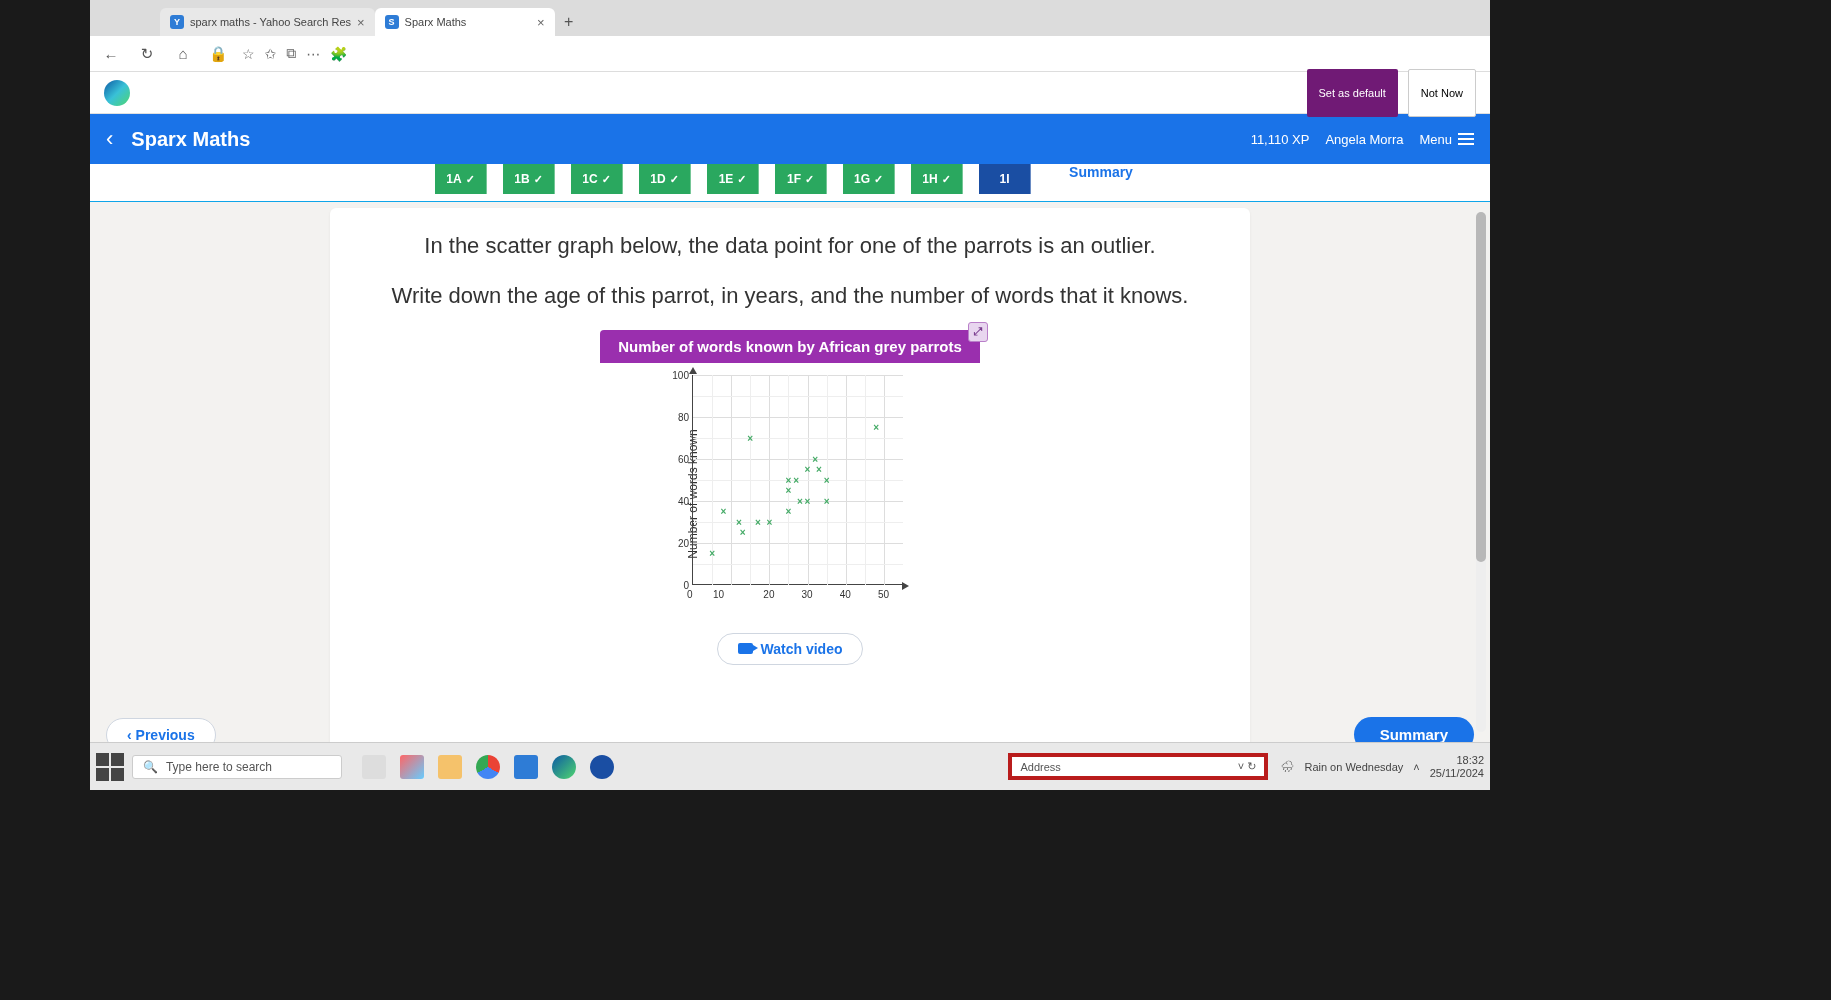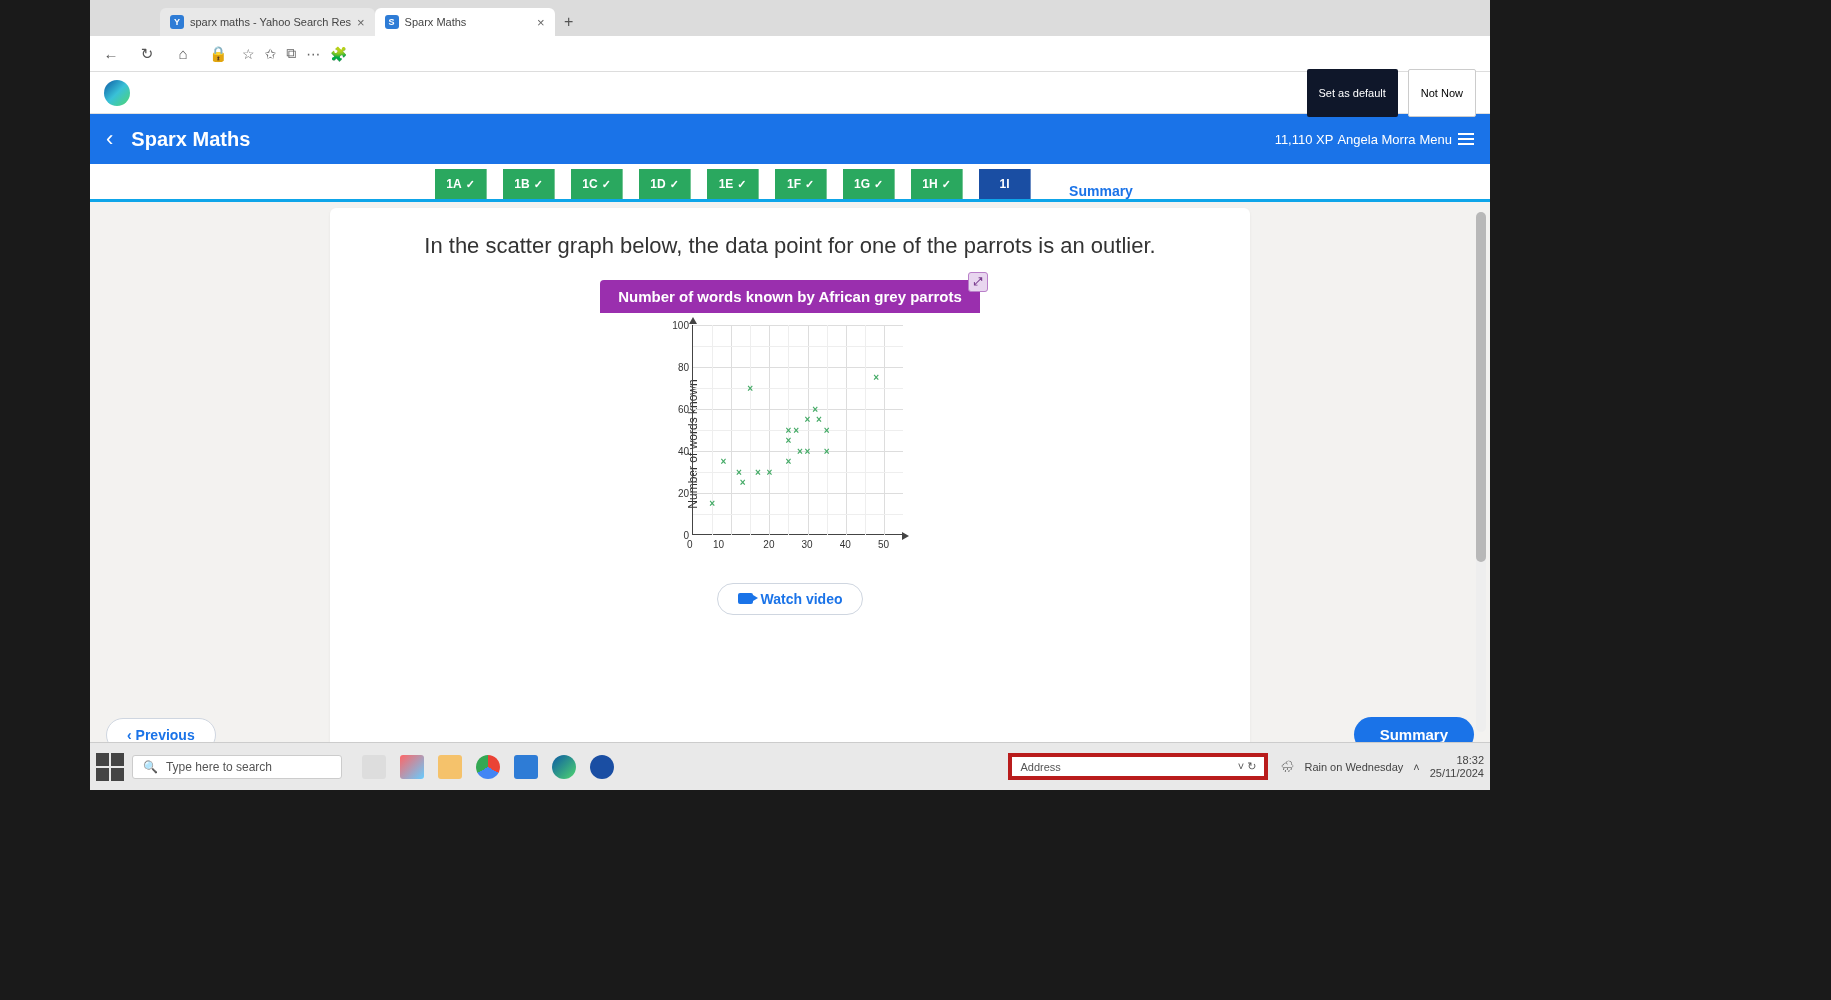--- a/index.html
+++ b/index.html
@@ -15,32 +15,32 @@
   .addrbar{height:36px;background:#fff;display:flex;align-items:center;padding:0 8px;gap:10px;border-bottom:1px solid #ddd;}
   .navbtn{width:26px;height:26px;display:flex;align-items:center;justify-content:center;color:#555;font-size:15px;border-radius:4px;}
   .url{flex:1;font-size:12px;color:#666;padding:4px 8px;}
   .urlicons{display:flex;gap:10px;align-items:center;color:#666;font-size:14px;}
   .edgebanner{height:42px;background:#fff;display:flex;align-items:center;padding:0 14px;border-bottom:1px solid #e0e0e0;}
   .edgelogo{width:26px;height:26px;border-radius:50%;background:linear-gradient(135deg,#0c59a4,#39c1d7,#4fd66f);margin-right:12px;}
   .edgeTxt{font-size:12px;color:#333;}
   .edgeTxt .t1{font-weight:600;}
   .edgeTxt .t2{font-size:11px;color:#666;}
   .edgeBtns{margin-left:auto;display:flex;gap:10px;}
-  .btn-def{background:#0f172a;color:#fff;border:none;padding:18px 12px;font-size:11px;border-radius:2px;}
+  .btn-def{background:#701a75;color:#fff;border:none;padding:18px 12px;font-size:11px;border-radius:2px;}
   .btn-not{background:#fff;border:1px solid #ccc;padding:6px 12px;font-size:11px;border-radius:2px;}
   
   .sparxhdr{height:50px;background:#1a73e8;display:flex;align-items:center;color:#fff;padding:0 16px;}
   .backchev{font-size:22px;margin-right:18px;}
   .sparxname{font-size:20px;font-weight:600;}
-  .hdrright{margin-left:auto;display:flex;align-items:center;gap:4px;font-size:13px;}
+  .hdrright{margin-left:auto;display:flex;align-items:center;gap:16px;font-size:13px;}
   .menub{display:flex;align-items:center;gap:6px;}
   .hamb{display:flex;flex-direction:column;gap:3px;}
   .hamb span{width:16px;height:2px;background:#fff;}
   
-  .tasknav{height:38px;background:#fff;display:flex;align-items:flex-end;justify-content:center;gap:16px;border-bottom:3px solid #0ea5e9;}
+  .tasknav{height:38px;background:#fff;display:flex;align-items:flex-start;justify-content:center;gap:16px;border-bottom:1px solid #0ea5e9;}
   .taskbtn{height:30px;min-width:52px;background:#2aa85f;color:#fff;font-size:12px;font-weight:600;display:flex;align-items:center;justify-content:center;gap:4px;border-right:1px solid rgba(255,255,255,.35);padding:0 8px;}
   .taskbtn .chk{font-size:11px;}
   .taskbtn.current{background:#1a4ea3;}
   .summary{margin-left:10px;color:#1a73e8;font-size:14px;font-weight:600;padding:0 12px;}
   
   .content{position:relative;height:560px;background:#f3f2f0;display:flex;justify-content:center;padding-top:6px;}
   .card{width:920px;background:#fff;border-radius:6px;padding:22px 36px 18px;box-shadow:0 1px 3px rgba(0,0,0,.06);position:relative;}
   .qtext{font-size:22px;color:#333;text-align:center;line-height:1.45;}
   .qtext p{margin-bottom:18px;}
   .chartwrap{display:flex;flex-direction:column;align-items:center;margin-top:6px;}
@@ -170,20 +170,21 @@
       <div class="taskbtn current">
         <span>1I</span>
       </div>
       <div class="summary">Summary</div>
     </div>
 
   <div class="content">
     <div class="card">
       <div class="qtext">
         <p>In the scatter graph below, the data point for one of the parrots is an outlier.</p>
+        <p>Write down the age of this parrot, in years, and the number of words that it knows.</p>
       </div>
       <div class="chartwrap">
         <div class="ctitle">
           <span>Number of words known by African grey parrots</span>
           <div class="expand">⤢</div>
         </div>
         <div class="plot" id="plot">
           <div class="ylabel">Number of words known</div>
           <div class="arrowv"></div>
           <div class="arrowh"></div>

